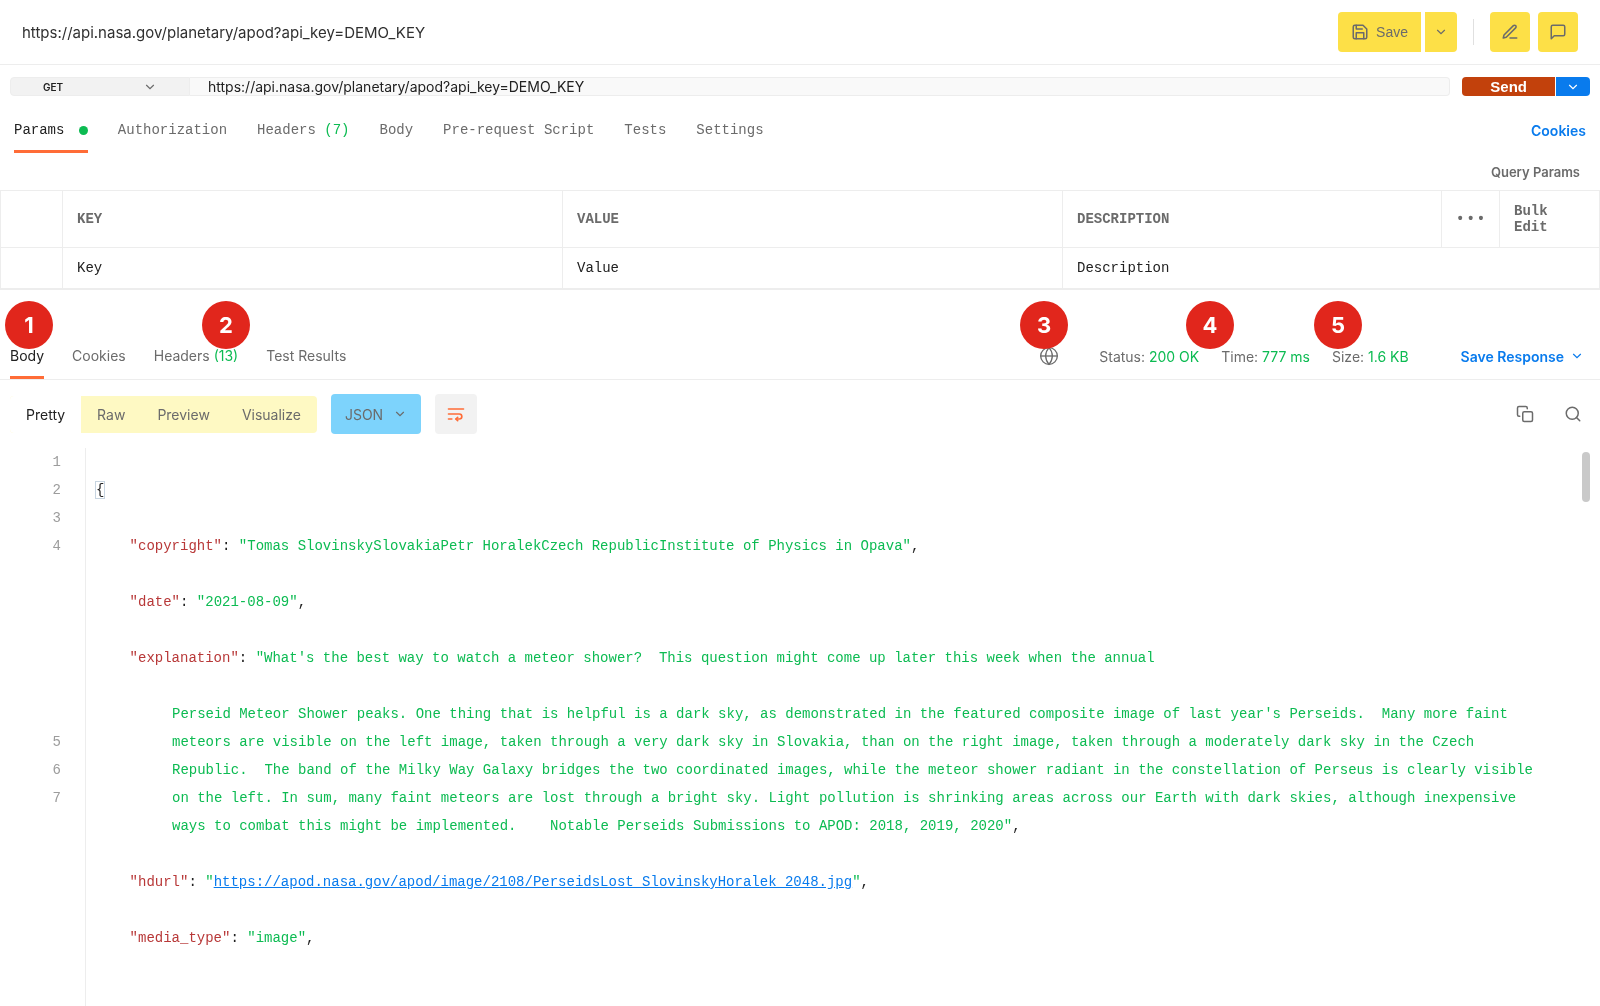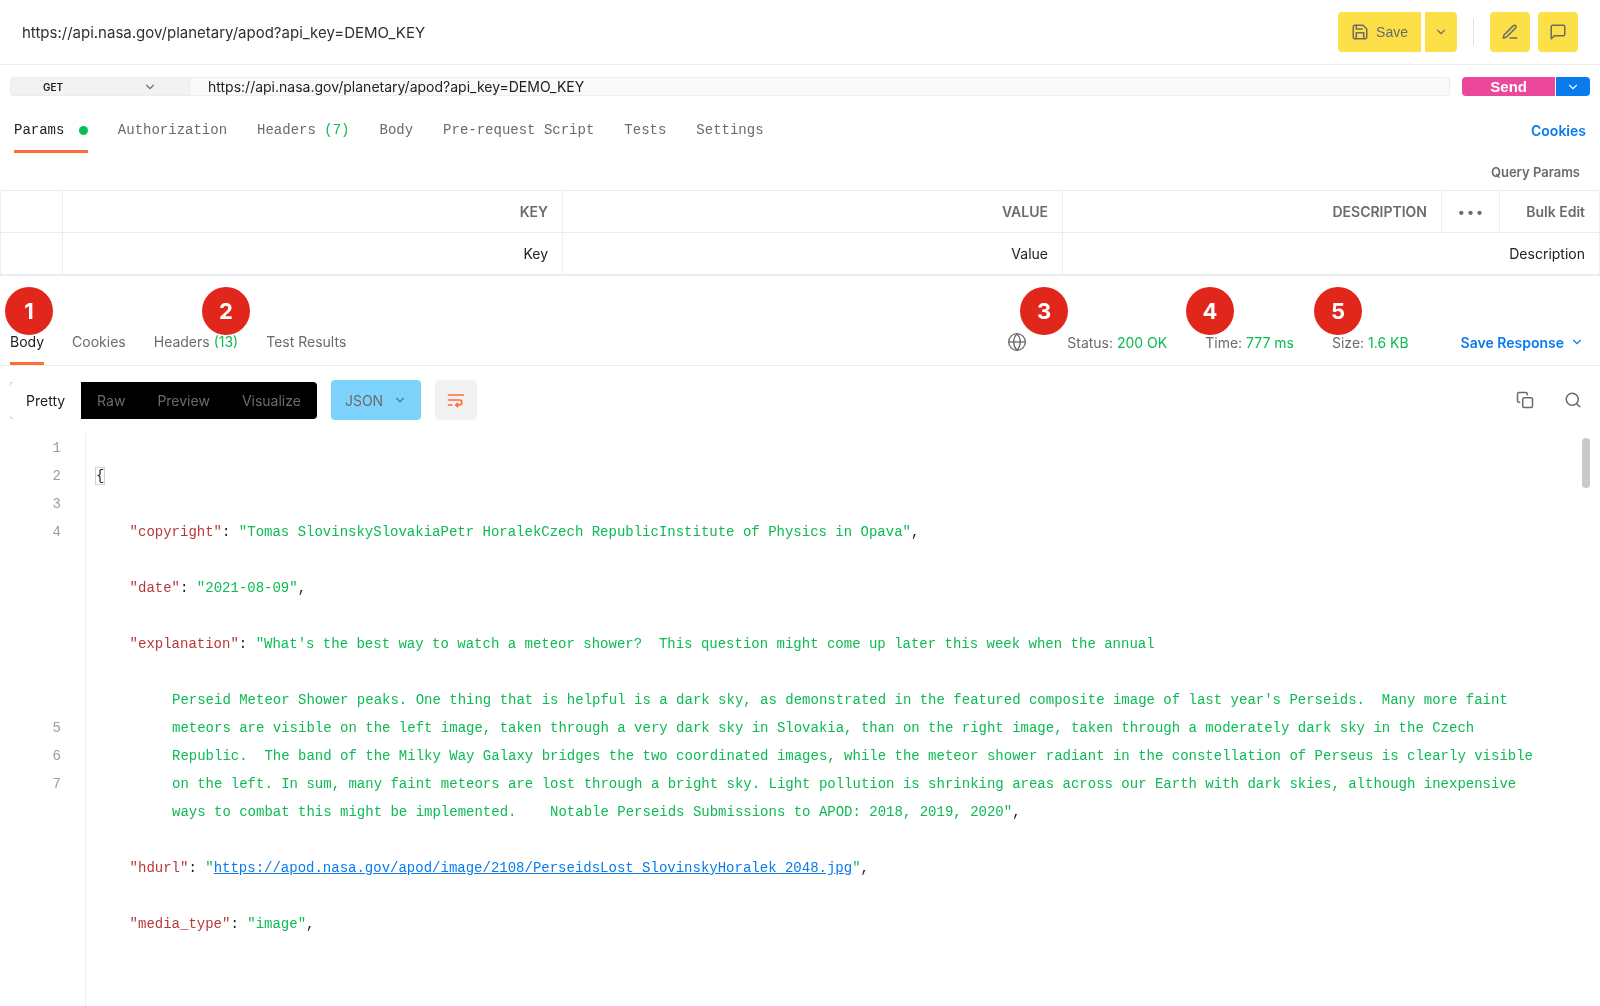--- a/index.html
+++ b/index.html
@@ -76,21 +76,21 @@
     display: flex;
     align-items: center;
     font-size: 14px;
     color: #212121;
   }
   .send-wrap {
     display: flex;
     align-items: stretch;
   }
   .send-btn {
-    background: #ec4899;
+    background: #c2410c;
     color: #fff;
     border: none;
     border-radius: 4px 0 0 4px;
     padding: 0 28px;
     font-size: 15px;
     font-weight: 600;
     cursor: pointer;
   }
   .send-caret {
     background: #097bed;
@@ -144,25 +144,26 @@
     padding: 10px 20px;
     text-align: right;
   }
   table.params {
     width: 100%;
     border-collapse: collapse;
     table-layout: fixed;
   }
   table.params th, table.params td {
     border: 1px solid #ededed;
-    text-align: right;
+    text-align: left;
     font-size: 14px;
     padding: 12px 14px;
     color: #212121;
     font-weight: 400;
+    font-family: Liberation Mono, monospace;
   }
   table.params th { color: #6b6b6b; font-weight: 600; background: #fff; }
   .col-check { width: 62px; text-align: center; }
   .col-key { width: 500px; }
   .col-val { width: 500px; }
   .col-dots { width: 58px; text-align:center; }
   .col-bulk { width: 100px; text-align:center; }
   .placeholder { color: #a0a0a0; }
   .checkbox {
     width: 22px; height: 22px; border-radius: 4px; background: #212121; display:inline-flex; align-items:center; justify-content:center;
@@ -183,36 +184,36 @@
   .resp-tabs { display:flex; gap:28px; }
   .resp-tab {
     padding: 14px 0 12px;
     font-size: 14px;
     color: #6b6b6b;
     cursor: pointer;
     border-bottom: 3px solid transparent;
   }
   .resp-tab.active { color:#212121; border-bottom-color:#ff6c37; }
   .resp-spacer { flex:1; }
-  .resp-meta { display:flex; align-items:center; gap:38px; margin-left: 12px; }
+  .resp-meta { display:flex; align-items:center; gap:22px; margin-left: 12px; }
   .meta-item { font-size:14px; color:#6b6b6b; }
   .meta-green { color:#0cbb52; }
   .save-resp { color:#097bed; font-weight:600; font-size:14px; display:inline-flex; align-items:center; gap:6px; cursor:pointer; margin-left:24px; padding-right:6px;}
   .globe-icon { display:inline-flex; }
 
   
   .body-toolbar {
     display:flex;
     align-items:center;
     padding: 14px 10px;
     gap: 14px;
   }
   .seg {
     display:flex;
-    background:#000000;
+    background:#fef9c3;
     border-radius:4px;
     overflow:hidden;
   }
   .seg-btn {
     padding: 10px 16px;
     font-size:14px;
     color:#6b6b6b;
     cursor:pointer;
   }
   .seg-btn.active { background:#fff; color:#212121; }

